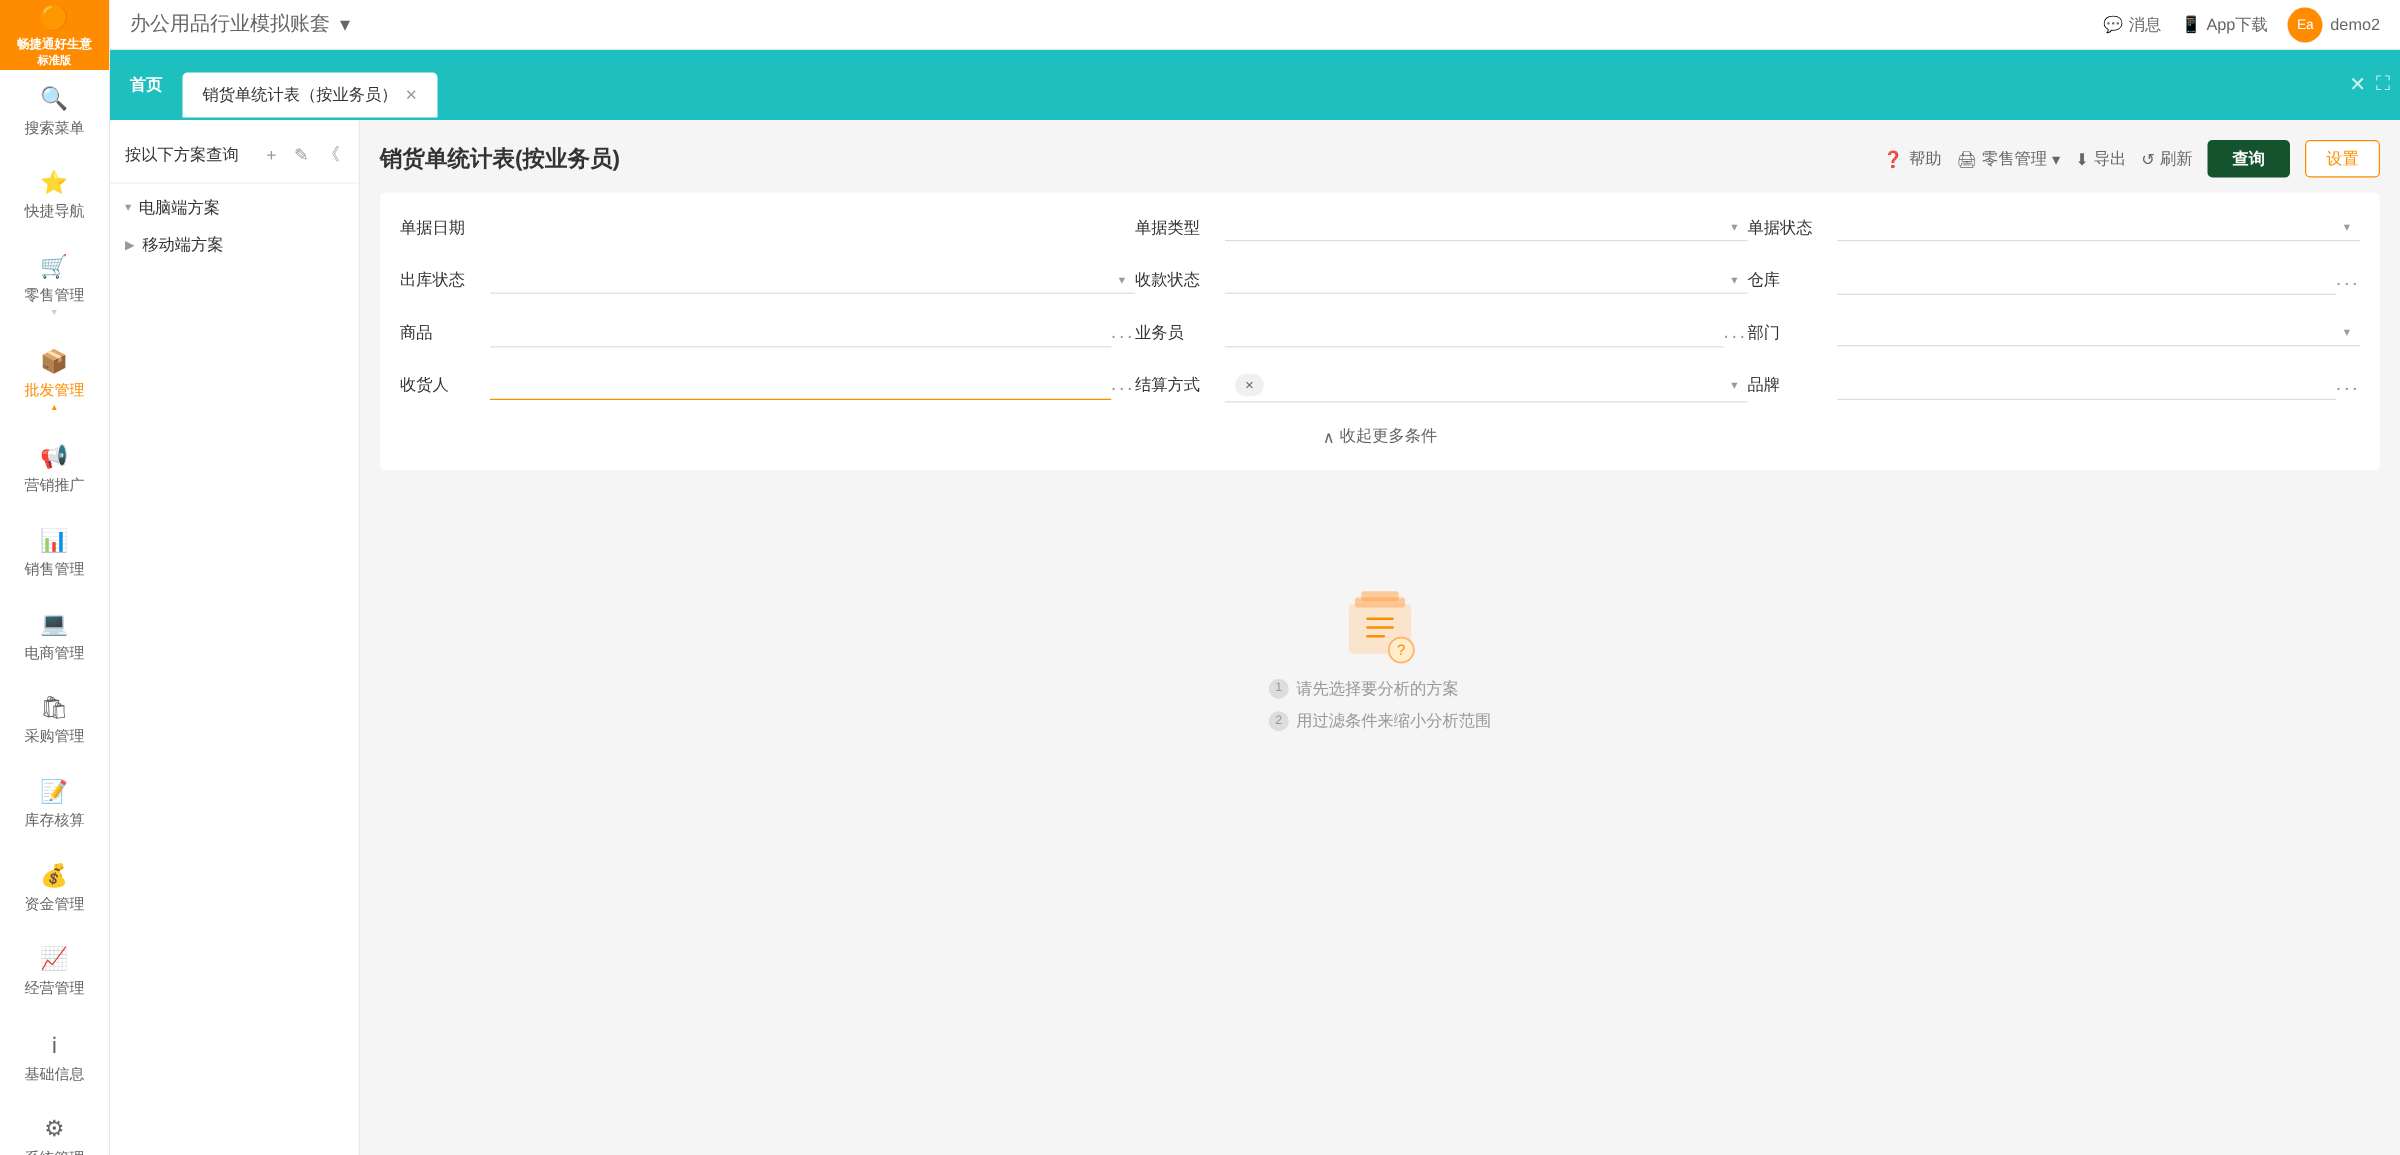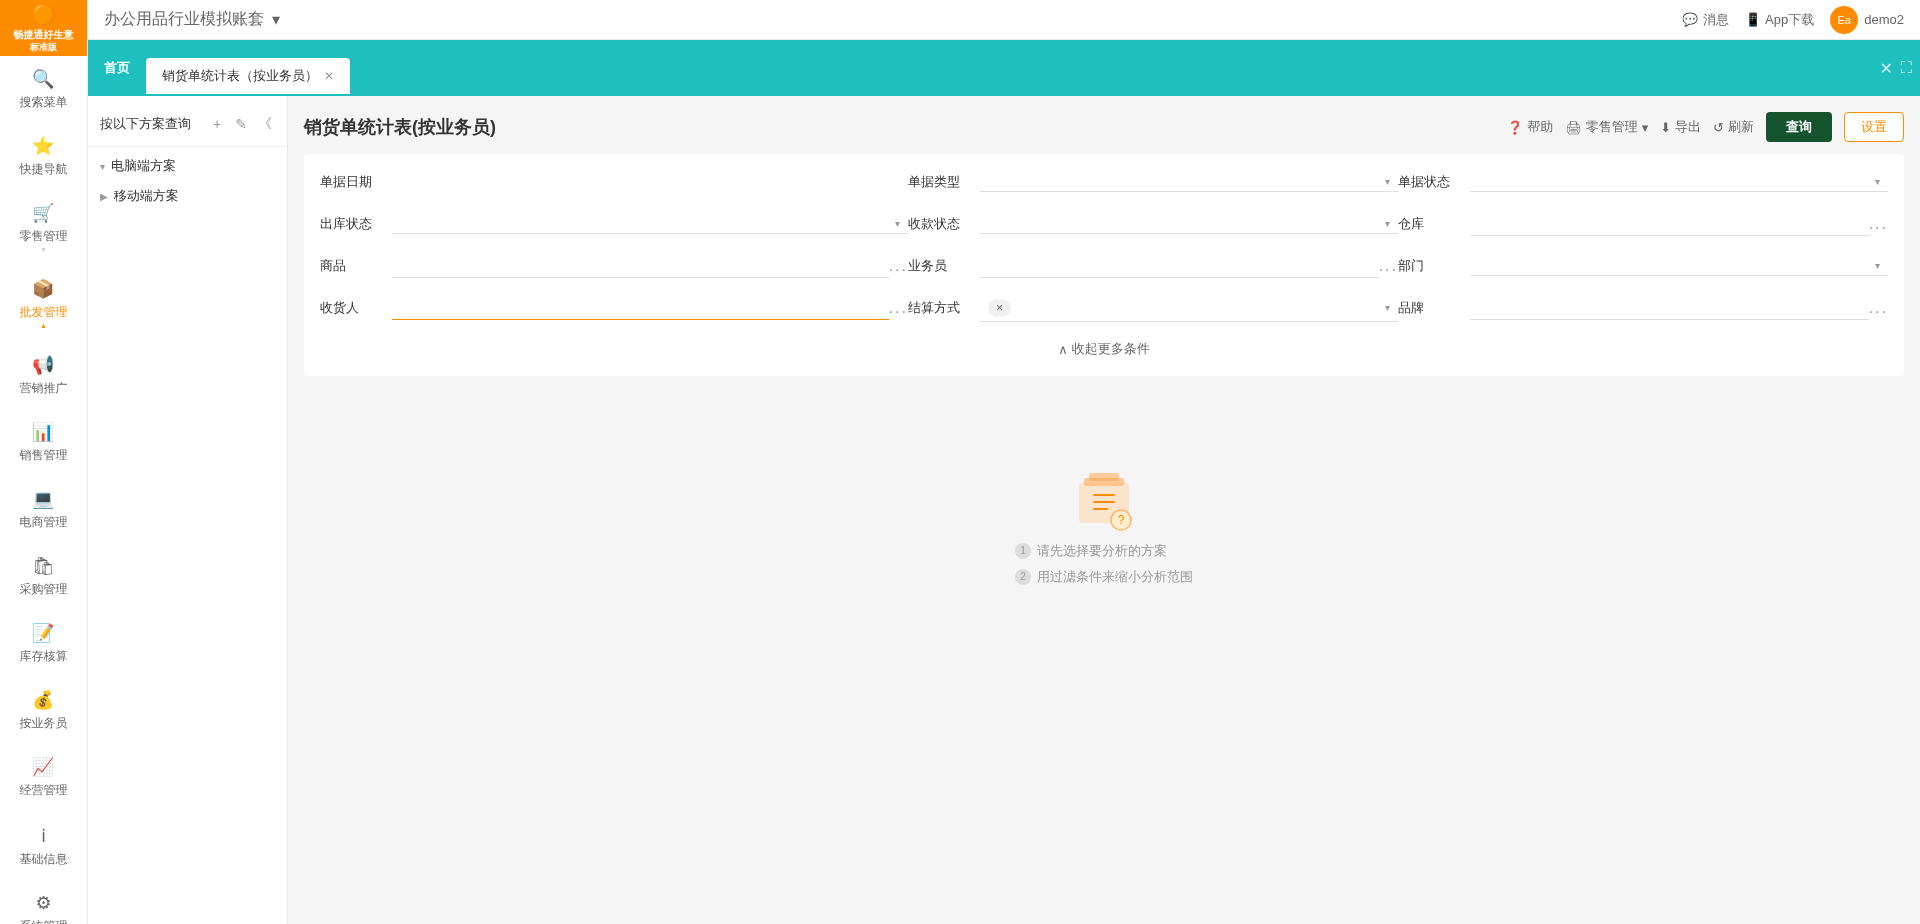--- a/index.html
+++ b/index.html
@@ -131,21 +131,21 @@
   <div class="sidebar-item">
     <div class="sidebar-item-icon">🛍</div>
     <span>采购管理</span>
   </div>
   <div class="sidebar-item">
     <div class="sidebar-item-icon">📝</div>
     <span>库存核算</span>
   </div>
   <div class="sidebar-item">
     <div class="sidebar-item-icon">💰</div>
-    <span>按业务员</span>
+    <span>资金管理</span>
   </div>
   <div class="sidebar-item">
     <div class="sidebar-item-icon">📈</div>
     <span>经营管理</span>
   </div>
   <div class="sidebar-item">
     <div class="sidebar-item-icon">ℹ</div>
     <span>基础信息</span>
   </div>
   <div class="sidebar-item">

